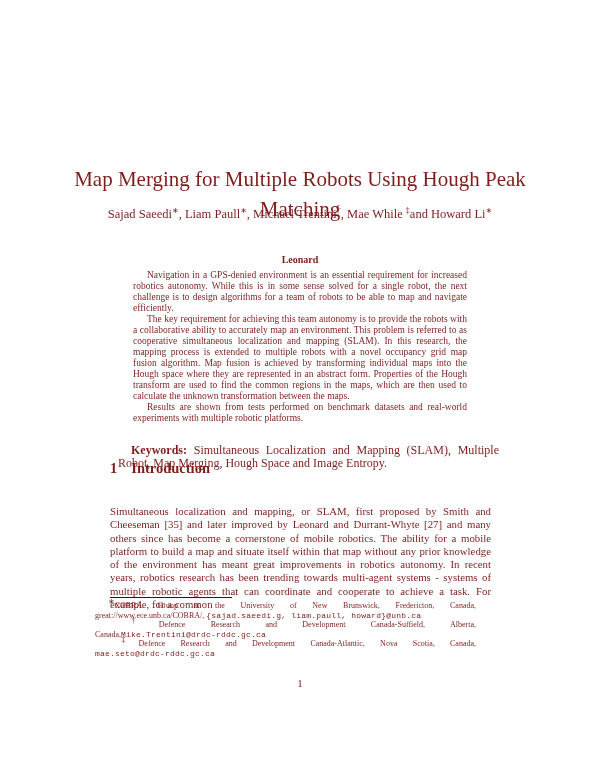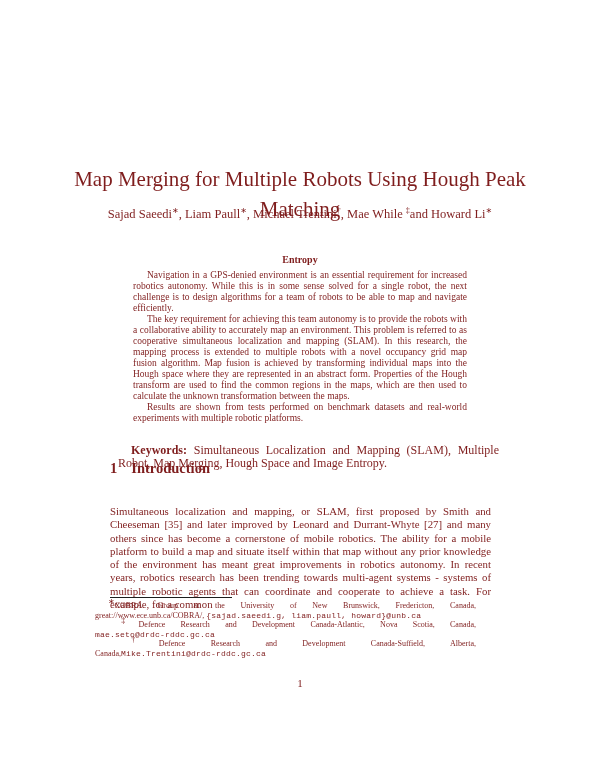--- a/index.html
+++ b/index.html
@@ -70,21 +70,21 @@
 </style>
 </head>
 <body>
 
 <div class="page">
 
   <h1 class="title">Map Merging for Multiple Robots Using Hough Peak Matching</h1>
 
   <div class="authors"><span>Sajad Saeedi</span><span class="sup">∗</span><span>, Liam Paull</span><span class="sup">∗</span><span>, Michael Trentini</span><span class="sup">†</span><span>, Mae While </span><span class="sup">‡</span><span>and Howard Li</span><span class="sup">∗</span></div>
 
-  <div class="abstract-heading">Entropy</div>
+  <div class="abstract-heading">Leonard</div>
 
   <div class="abstract-body">
       <p>Navigation in a GPS-denied environment is an essential requirement for increased robotics autonomy. While this is in some sense solved for a single robot, the next challenge is to design algorithms for a team of robots to be able to map and navigate efficiently.</p>
       <p>The key requirement for achieving this team autonomy is to provide the robots with a collaborative ability to accurately map an environment. This problem is referred to as cooperative simultaneous localization and mapping (SLAM). In this research, the mapping process is extended to multiple robots with a novel occupancy grid map fusion algorithm. Map fusion is achieved by transforming individual maps into the Hough space where they are represented in an abstract form. Properties of the Hough transform are used to find the common regions in the maps, which are then used to calculate the unknown transformation between the maps.</p>
       <p>Results are shown from tests performed on benchmark datasets and real-world experiments with multiple robotic platforms.</p>
     </div>
 
   <div class="keywords">
     <b>Keywords:</b><span> Simultaneous Localization and Mapping (SLAM), Multiple Robot, Map Merging, Hough Space and Image Entropy.</span>
   </div>
@@ -98,24 +98,24 @@
   </div>
 
   <div class="footnote-rule"></div>
 
   <div class="footnotes">
       <div>
         <div class="fn-line justify"><span class="indent"></span><span class="sup">∗</span><span>COBRA Group at the University of New Brunswick, Fredericton, Canada,</span></div>
         <div class="fn-line"><span>great://www.ece.unb.ca/COBRA/, </span><span class="mono">{sajad.saeedi.g, liam.paull, howard}@unb.ca</span></div>
       </div>
       <div>
+        <div class="fn-line justify"><span class="indent"></span><span class="sup">†</span><span>Defence Research and Development Canada-Suffield, Alberta,</span></div>
+        <div class="fn-line"><span>Canada,</span><span class="mono">Mike.Trentini@drdc-rddc.gc.ca</span></div>
+      </div>
+      <div>
         <div class="fn-line justify"><span class="indent"></span><span class="sup">‡</span><span>Defence Research and Development Canada-Atlantic, Nova Scotia, Canada,</span></div>
         <div class="fn-line"><span class="mono">mae.seto@drdc-rddc.gc.ca</span></div>
-      </div>
-      <div>
-        <div class="fn-line justify"><span class="indent"></span><span class="sup">†</span><span>Defence Research and Development Canada-Suffield, Alberta,</span></div>
-        <div class="fn-line"><span>Canada,</span><span class="mono">Mike.Trentini@drdc-rddc.gc.ca</span></div>
       </div>
     </div>
 
   <div class="page-number">1</div>
 
 </div>
 
 </body></html>

